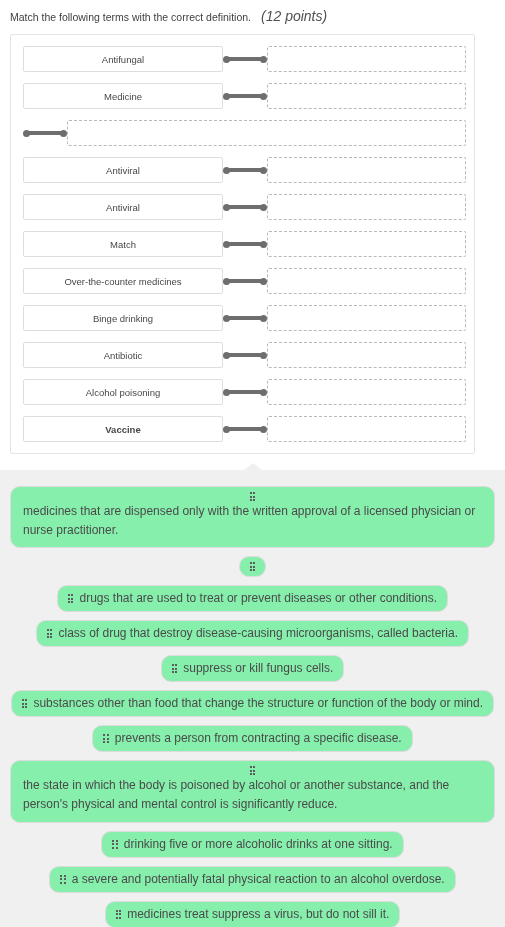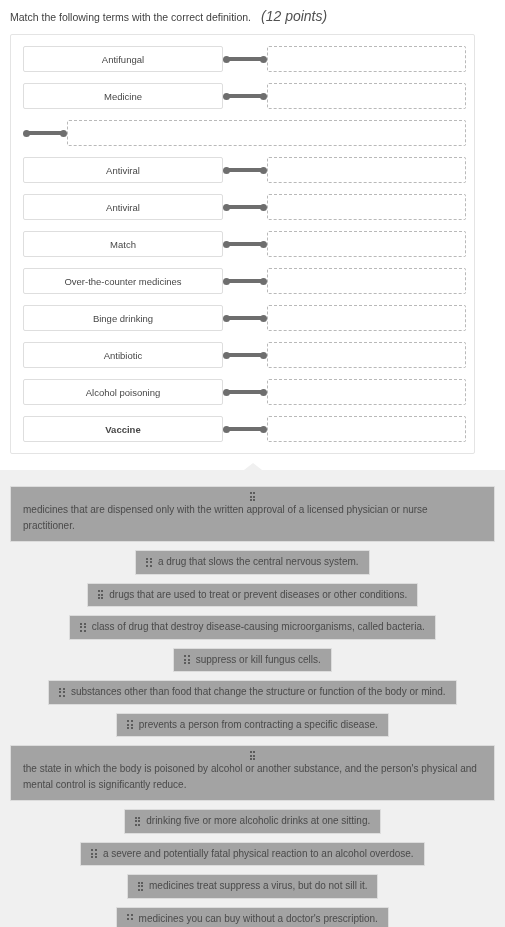--- a/index.html
+++ b/index.html
@@ -121,24 +121,24 @@
     border-right: 9px solid transparent;
     border-bottom: 7px solid #f0f0f0;
   }
 
   .def-list {
     display: flex;
     flex-direction: column;
     align-items: center;
   }
   .def-card {
-    background: #a3a3a3;
+    background: #86efac;
     border: 1px solid #dcdcdc;
-    border-radius: 1px;
-    font-size: 10px;
+    border-radius: 10px;
+    font-size: 12px;
     color: #4a4a4a;
     margin-bottom: 8px;
     box-sizing: border-box;
   }
   
   .def-card.inline {
     display: inline-flex;
     align-items: center;
     gap: 6px;
     padding: 5px 10px;
@@ -300,21 +300,20 @@
       </div>
       <div class="def-card inline">
         <span class="handle">
           <i></i>
           <i></i>
           <i></i>
           <i></i>
           <i></i>
           <i></i>
         </span>
-        <span>a drug that slows the central nervous system.</span>
       </div>
       <div class="def-card inline">
         <span class="handle">
           <i></i>
           <i></i>
           <i></i>
           <i></i>
           <i></i>
           <i></i>
         </span>

